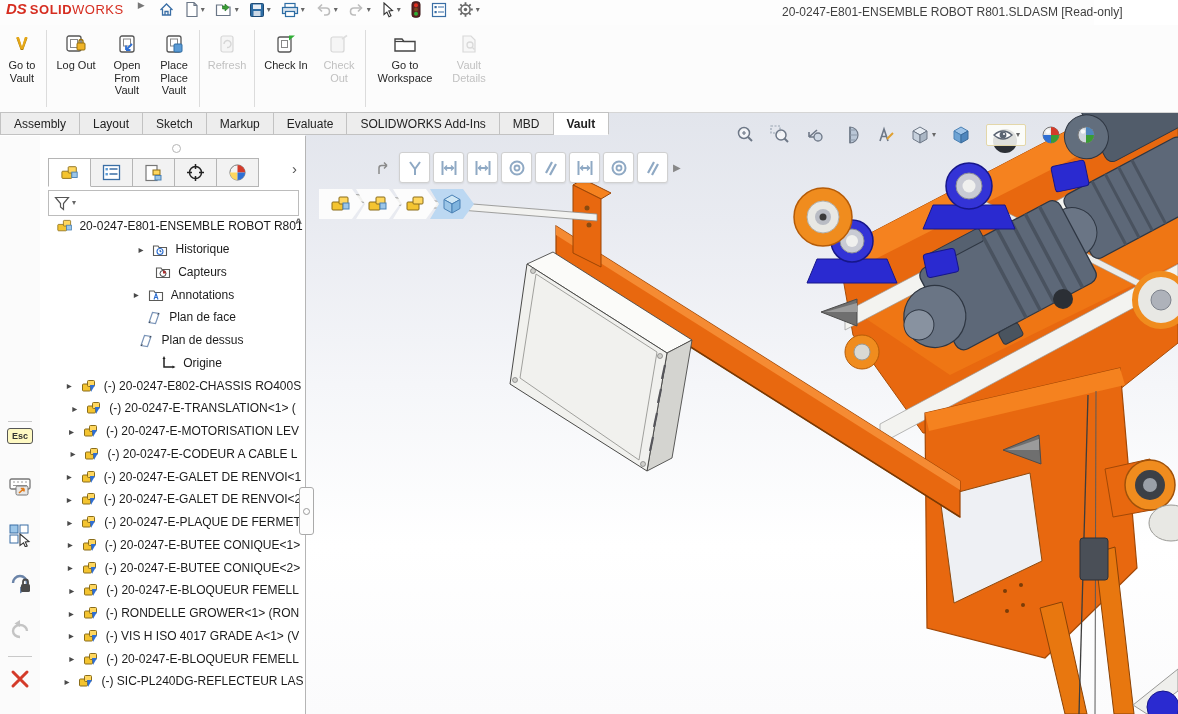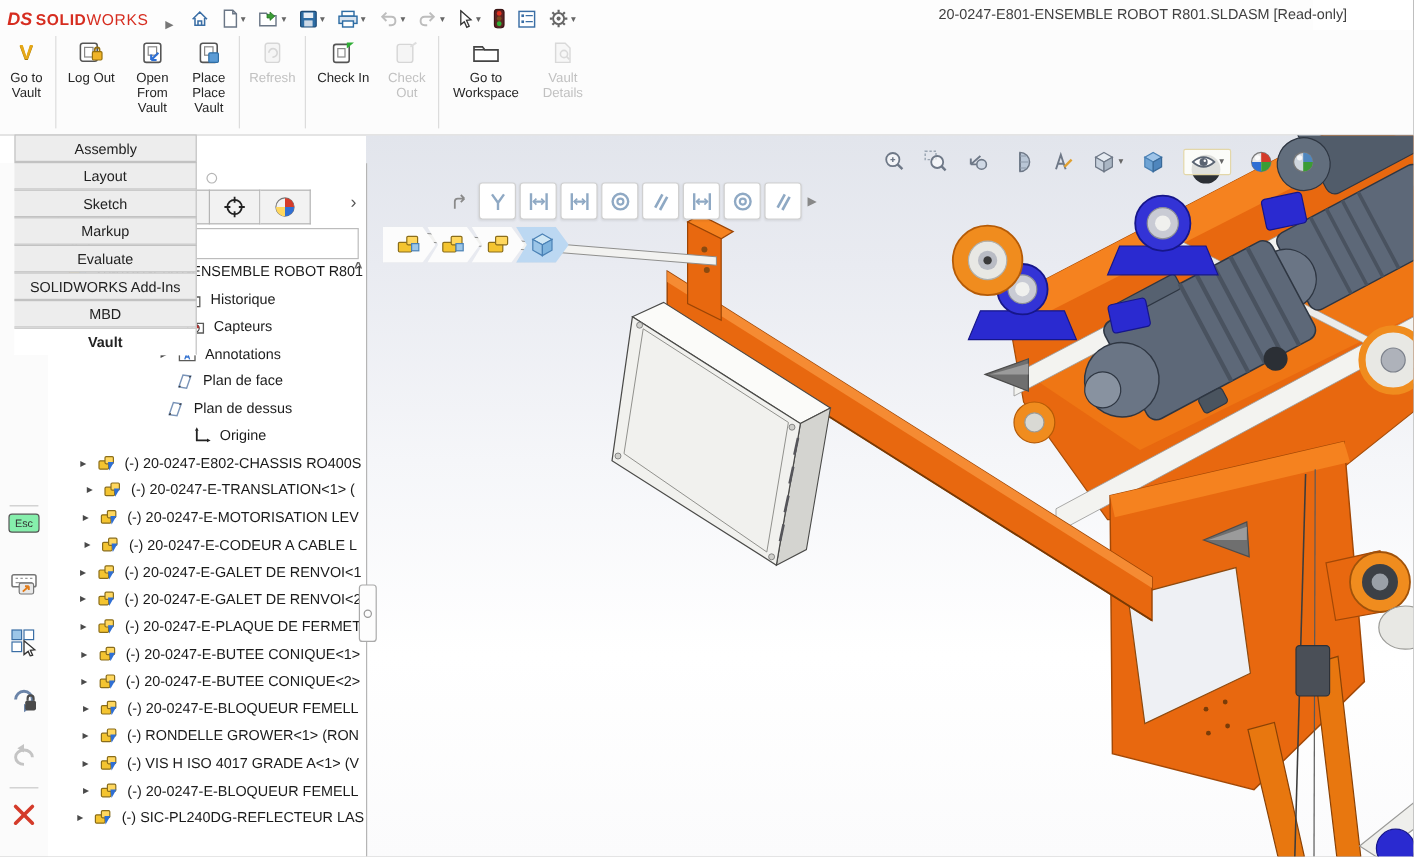--- a/index.html
+++ b/index.html
@@ -4,21 +4,21 @@
 <style>
   html,body{margin:0;padding:0;background:#888;}
   .app{position:relative;width:1178px;height:714px;background:#fff;overflow:hidden;
        font-family:"Liberation Sans",sans-serif;-webkit-font-smoothing:antialiased;}
   .abs{position:absolute;}
   svg{display:block;}
   button{font-family:inherit;background:none;border:none;padding:0;margin:0;cursor:default;}
 
   
   .titlebar{position:absolute;left:0;top:0;width:1094px;height:25px;background:#fdfdfd;
-            border-bottom:1px solid #e3e3e3;display:flex;align-items:flex-end;}
+            border-bottom:1px solid #e3e3e3;display:flex;align-items:flex-start;}
   .brand{display:flex;align-items:baseline;margin-left:6px;color:#d62d20;white-space:nowrap;}
   .brand .ds{font-style:italic;font-weight:bold;font-size:15px;margin-right:3px;}
   .brand .solid{font-weight:bold;font-size:13px;letter-spacing:.5px;}
   .brand .works{font-weight:normal;font-size:13px;letter-spacing:.5px;}
   .flyout{font-size:9px;color:#777;margin:0 10px 0 14px;}
   .qat{display:flex;align-items:center;gap:4px;}
   .qbtn{display:flex;align-items:center;gap:2px;padding:1px 3px;}
   .caret{font-size:8px;color:#666;line-height:1;}
   .wtitle{position:absolute;left:782px;top:5px;font-size:12px;color:#404040;white-space:nowrap;}
 
@@ -30,31 +30,31 @@
         padding-top:7px;font-size:11px;line-height:12.5px;color:#262626;text-align:center;}
   .rbtn .ric{height:24px;display:flex;align-items:center;justify-content:center;margin-bottom:3px;}
   .rbtn.dis{color:#c1c1c1;}
   .rbtn.dis svg, .rsmall.dis svg{opacity:.45;filter:grayscale(1);}
   .rsmall{display:flex;align-items:center;gap:6px;font-size:11.5px;color:#262626;height:24px;}
   .rsmall.dis{color:#c1c1c1;}
   .rcol{display:flex;flex-direction:column;justify-content:flex-start;gap:6px;padding:10px 8px 0 6px;}
   .vaultV{font-size:17px;font-weight:bold;color:#e6a817;text-shadow:0 1px 0 #a97b08;}
 
   
-  .tabrow{position:absolute;left:12px;top:112px;height:24px;display:flex;z-index:6;flex-direction:column;}
+  .tabrow{position:absolute;left:0;top:112px;height:24px;display:flex;z-index:6;}
   .tab{height:23px;line-height:23px;padding:0 13px;font-size:12px;color:#222;background:#ededed;
        border:1px solid #c2c2c2;border-left:none;}
   .tab:first-child{border-left:1px solid #c2c2c2;}
   .tab.active{background:#fff;font-weight:bold;border-bottom:1px solid #fff;}
 
   
   .leftstrip{position:absolute;left:0;top:136px;width:40px;bottom:0;background:#fbfbfb;}
   .lsdiv{position:absolute;left:8px;width:24px;height:1px;background:#c9c9c9;}
   .lsitem{position:absolute;left:7px;width:26px;display:flex;justify-content:center;}
-  .escbtn{border:1.4px solid #555;border-radius:3px;font-size:9px;color:#333;padding:2px 4px;background:#86efac;}
+  .escbtn{border:1.4px solid #555;border-radius:3px;font-size:9px;color:#333;padding:2px 4px;background:#fef9c3;font-weight:bold;}
 
   
   .treepanel{position:absolute;left:40px;top:136px;width:265px;bottom:0;background:#fff;
              border-right:1px solid #b5b5b5;}
   .pandot{position:absolute;left:132px;top:8px;width:7px;height:7px;border-radius:50%;
           border:1px solid #b5b5b5;background:#fff;}
   .ptabs{position:absolute;left:8px;top:22px;display:flex;height:28px;}
   .ptab{width:41px;height:27px;border:1px solid #b5b5b5;border-left:none;background:#f2f2f2;
         display:flex;align-items:center;justify-content:center;}
   .ptab:first-child{border-left:1px solid #b5b5b5;}

